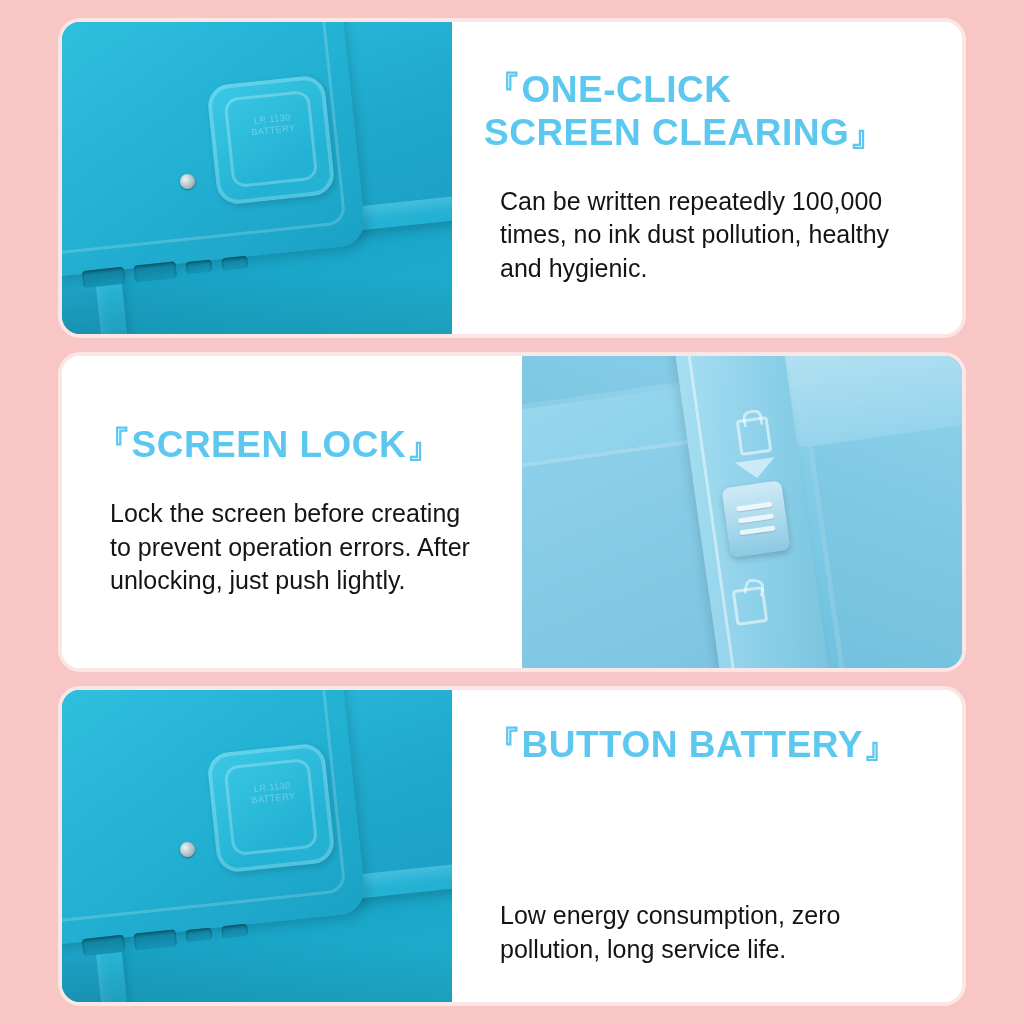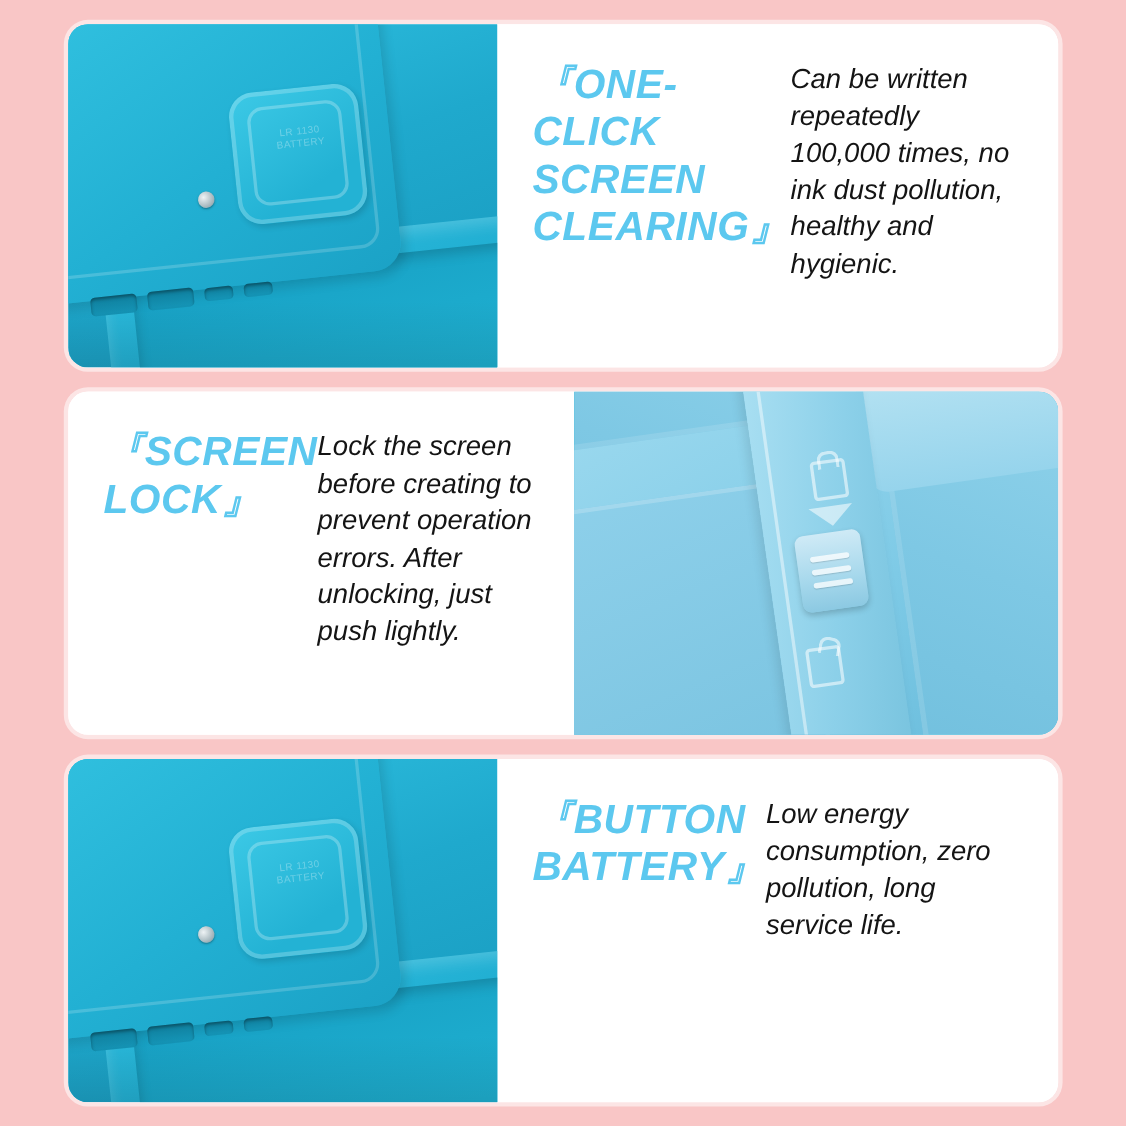--- a/index.html
+++ b/index.html
@@ -39,44 +39,43 @@
     position: relative;
     overflow: hidden;
     background: #2ab6d9;
   }
   .panel-text {
     flex: 1;
     background: #ffffff;
     box-sizing: border-box;
     padding: 34px 36px 20px 32px;
     display: flex;
-    flex-direction: row;
+    flex-direction: column;
     justify-content: center;
-    font-style: italic;
   }
 
   
   .panel-1 .panel-photo, .panel-3 .panel-photo { width: 390px; }
   
   .panel-2 .panel-photo { width: 440px; }
 
   .heading {
     color: #5cc8ef;
     font-weight: bold;
     font-size: 37px;
     line-height: 1.16;
     letter-spacing: 0.5px;
     margin: 0 0 14px 0;
     white-space: pre-line;
   }
   .body-text {
     color: #141414;
     font-size: 25px;
     line-height: 1.34;
-    margin: 0;
+    margin: 16px;
     white-space: pre-line;
   }
 
   .panel-3 .panel-text { justify-content: space-between; }
   .panel-3 .heading { margin-bottom: 10px; }
 
   
   .photo {
     position: absolute;
     inset: 0;

